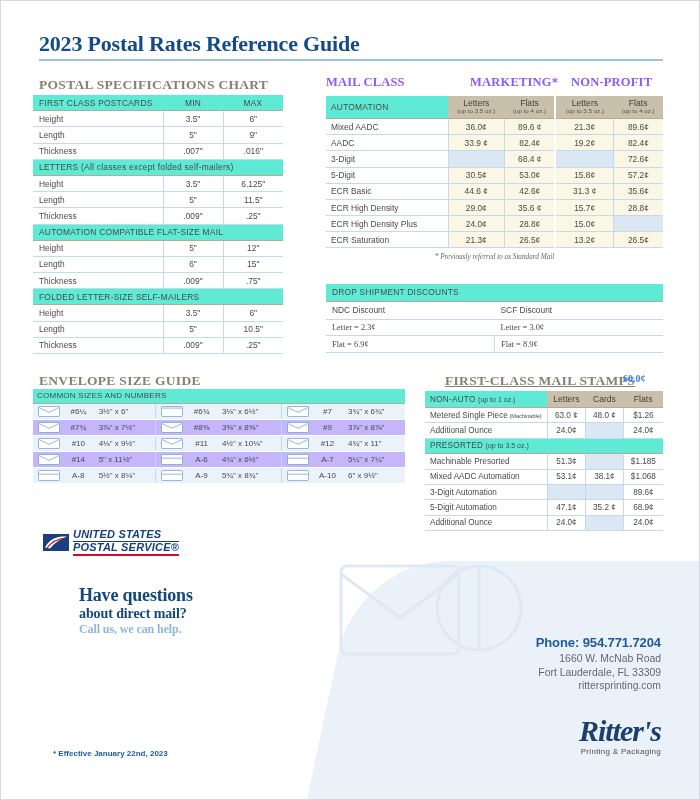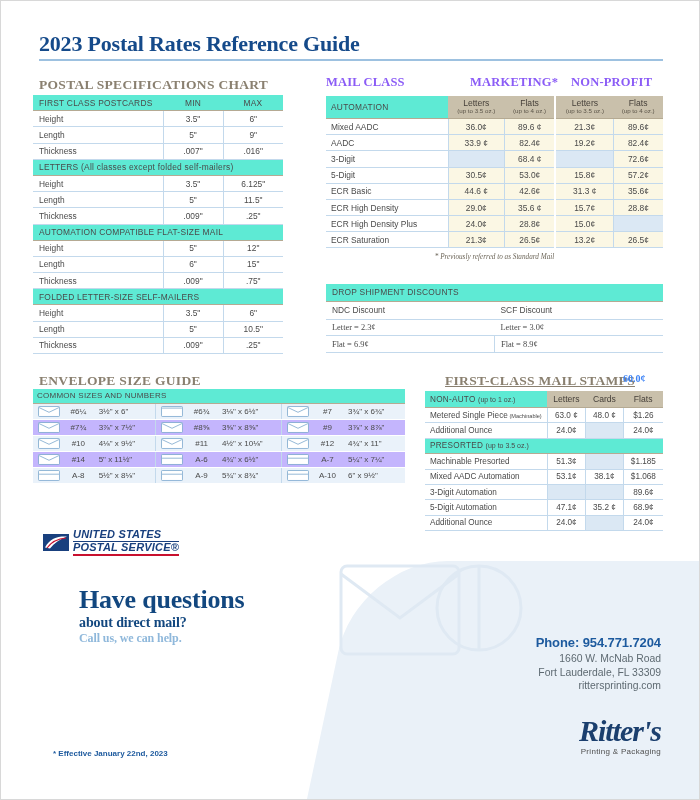--- a/index.html
+++ b/index.html
@@ -126,21 +126,21 @@
   
   .usps{ position:absolute; left:42px; top:528px; z-index:3; display:flex; align-items:center; gap:4px; }
   .usps-eagle{ width:26px; height:17px; }
   .usps-txt{ font-family:"Liberation Sans", sans-serif; font-style:italic; font-weight:bold;
     font-size:11px; color:#19407e; line-height:1.08; letter-spacing:0.2px; }
   .usps-txt .l2{ border-top:1px solid #19407e; }
   .usps-txt .rule{ display:block; height:1.6px; background:#c8102e; width:100%; margin-top:0.5px;}
 
   
   .promo{ position:absolute; left:78px; top:585px; z-index:3; }
-  .promo .l1{ font-family:"Liberation Serif", serif; font-weight:bold; font-size:26px;
+  .promo .l1{ font-family:"Liberation Serif", serif; font-weight:bold; font-size:18px;
     color:#12477f; letter-spacing:-0.2px; line-height:1.07; }
   .promo .l2{ font-family:"Liberation Serif", serif; font-weight:bold; font-size:14px;
     color:#12477f; letter-spacing:-0.1px; line-height:1.22; }
   .promo .l3{ font-family:"Liberation Serif", serif; font-weight:bold; font-size:12px;
     color:#8fb8db; letter-spacing:-0.1px; line-height:1.25; }
 
   .contact{ position:absolute; right:38px; top:634px; z-index:3; text-align:right; }
   .contact .ph{ font-size:13px; font-weight:bold; color:#1d5a9e; letter-spacing:-0.1px; }
   .contact .ad{ font-size:10.4px; color:#5e6a72; line-height:1.32; margin-top:2px; }
 

